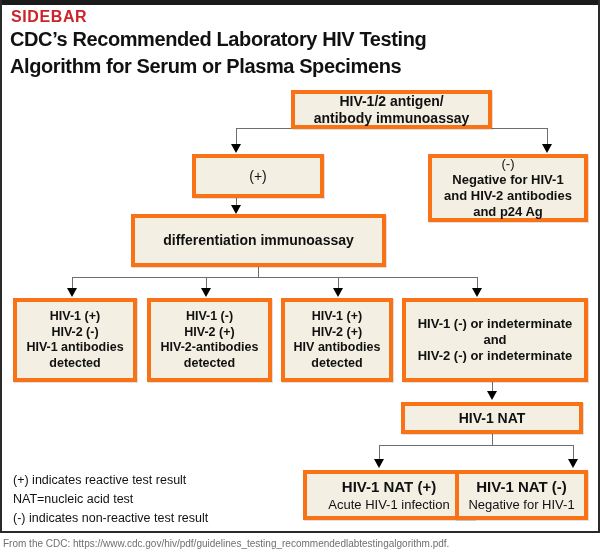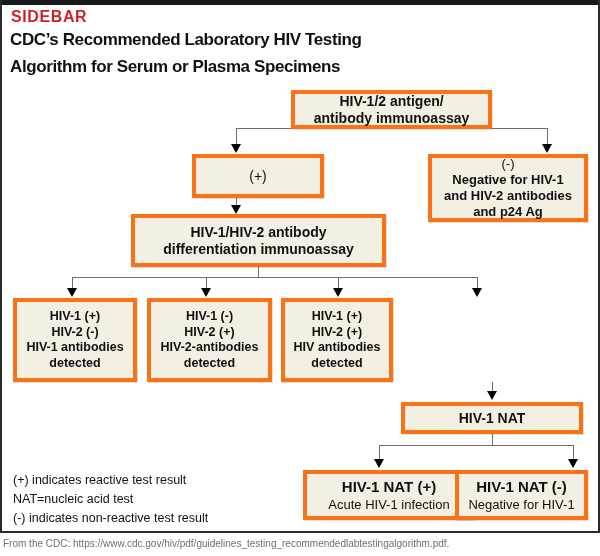--- a/index.html
+++ b/index.html
@@ -20,21 +20,21 @@
   .frame-bottom{position:absolute;left:0;top:531px;width:600px;height:2px;background:#2a2a2a;}
 
   
   .kicker{
     position:absolute;left:11px;top:10px;
     font-size:16px;font-weight:bold;letter-spacing:.6px;
     color:#cc2229;line-height:13px;
   }
   .headline{
     position:absolute;left:10px;top:26px;width:580px;
-    font-size:17px;font-weight:bold;line-height:27px;
+    font-size:20px;font-weight:bold;line-height:27px;
     color:#111111;letter-spacing:-.4px;
   }
   .headline .l2{display:block;}
 
   
   .box{
     position:absolute;
     background:#f3efe3;
     border:4px solid #f97316;
     box-sizing:border-box;
@@ -139,21 +139,20 @@
     <span class="two-line">
       <span style="font-weight:normal;">(-)</span>
       <span>Negative for HIV-1</span>
       <span>and HIV-2 antibodies</span>
       <span>and p24 Ag</span>
     </span>
   </div>
 
   <div class="box f14 b-bold" style="left:131px;top:214px;width:255px;height:53px;">
     <span class="two-line">
-      <span>HIV-1/HIV-2 antibody</span>
       <span>differentiation immunoassay</span>
     </span>
   </div>
 
   <div class="box f12 b-bold" style="left:13px;top:298px;width:124px;height:84px;">
     <span class="two-line">
       <span>HIV-1 (+)</span>
       <span>HIV-2 (-)</span>
       <span>HIV-1 antibodies</span>
       <span>detected</span>
@@ -171,20 +170,27 @@
 
   <div class="box f12 b-bold" style="left:281px;top:298px;width:112px;height:84px;">
     <span class="two-line">
       <span>HIV-1 (+)</span>
       <span>HIV-2 (+)</span>
       <span>HIV antibodies</span>
       <span>detected</span>
     </span>
   </div>
 
+  <div class="box f13 b-bold" style="left:402px;top:298px;width:186px;height:84px;">
+    <span class="two-line">
+      <span>HIV-1 (-) or indeterminate</span>
+      <span>and</span>
+      <span>HIV-2 (-) or indeterminate</span>
+    </span>
+  </div>
 
   <div class="box f14 b-bold" style="left:401px;top:402px;width:182px;height:32px;">
     <span class="txt">HIV-1 NAT</span>
   </div>
 
   <div class="box" style="left:303px;top:470px;width:172px;height:50px;">
     <span class="two-line">
       <span class="nat-title">HIV-1 NAT (+)</span>
       <span class="nat-sub">Acute HIV-1 infection</span>
     </span>

